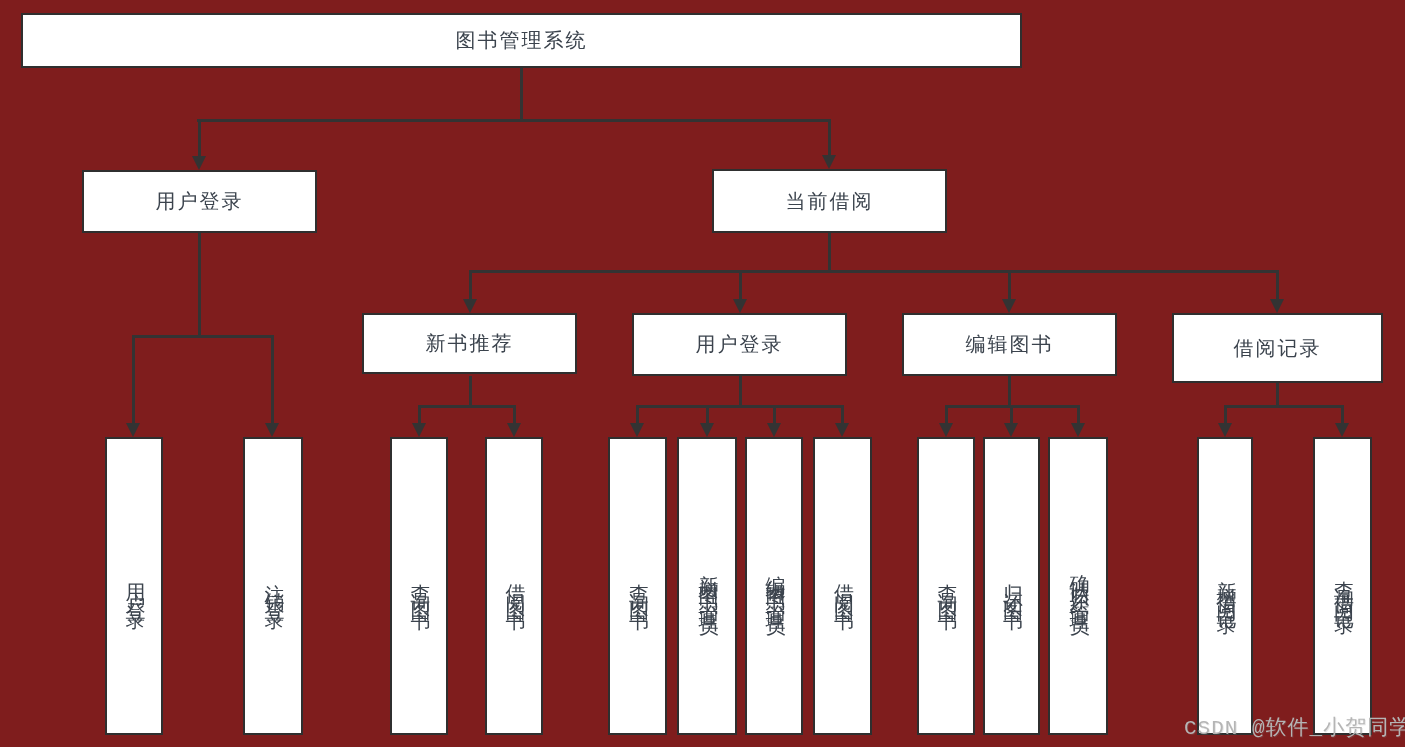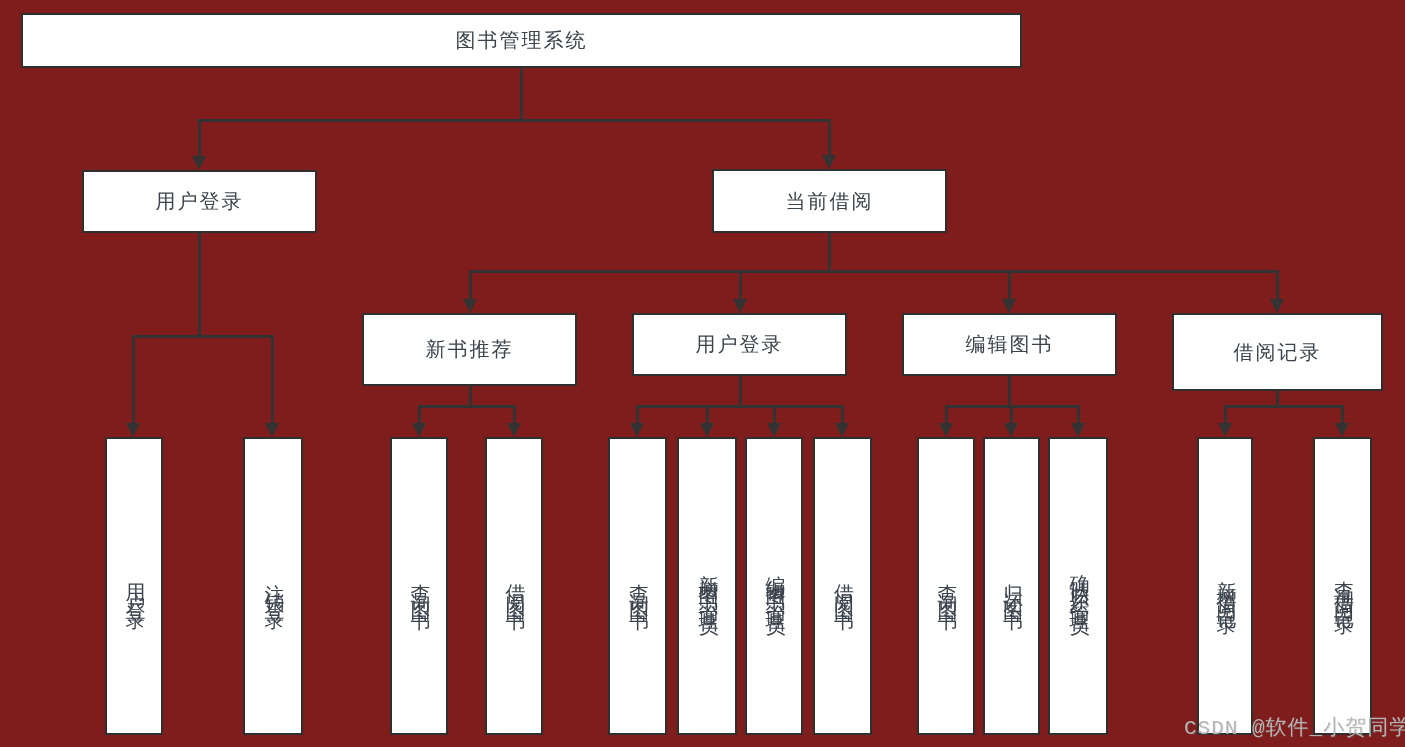--- a/index.html
+++ b/index.html
@@ -62,27 +62,27 @@
 <body>
 
 <div id="canvas">
 
   <div class="box" style="left:21px; top:13px; width:1001px; height:55px;">图书管理系统</div>
 
   <div class="box" style="left:82px; top:170px; width:235px; height:63px;">用户登录</div>
 
   <div class="box" style="left:712px; top:169px; width:235px; height:64px;">当前借阅</div>
 
-  <div class="box" style="left:362px; top:313px; width:215px; height:73px;">新书推荐</div>
+  <div class="box" style="left:362px; top:313px; width:215px; height:61px;">新书推荐</div>
 
   <div class="box" style="left:632px; top:313px; width:215px; height:63px;">用户登录</div>
 
   <div class="box" style="left:902px; top:313px; width:215px; height:63px;">编辑图书</div>
 
-  <div class="box" style="left:1172px; top:313px; width:211px; height:78px;">借阅记录</div>
+  <div class="box" style="left:1172px; top:313px; width:211px; height:70px;">借阅记录</div>
 
   <div class="box leaf" style="left:105px; top:437px; width:58px; height:298px;">用户登录</div>
   <div class="box leaf" style="left:243px; top:437px; width:60px; height:298px;">注销登录</div>
 
   <div class="box leaf" style="left:390px; top:437px; width:58px; height:298px;">查询图书</div>
   <div class="box leaf" style="left:485px; top:437px; width:58px; height:298px;">借阅图书</div>
 
   <div class="box leaf" style="left:608px; top:437px; width:59px; height:298px;">查询图书</div>
   <div class="box leaf" style="left:677px; top:437px; width:60px; height:298px; letter-spacing:6px;">新增图书（管理员）</div>
   <div class="box leaf" style="left:745px; top:437px; width:58px; height:298px; letter-spacing:6px;">编辑图书（管理员）</div>

